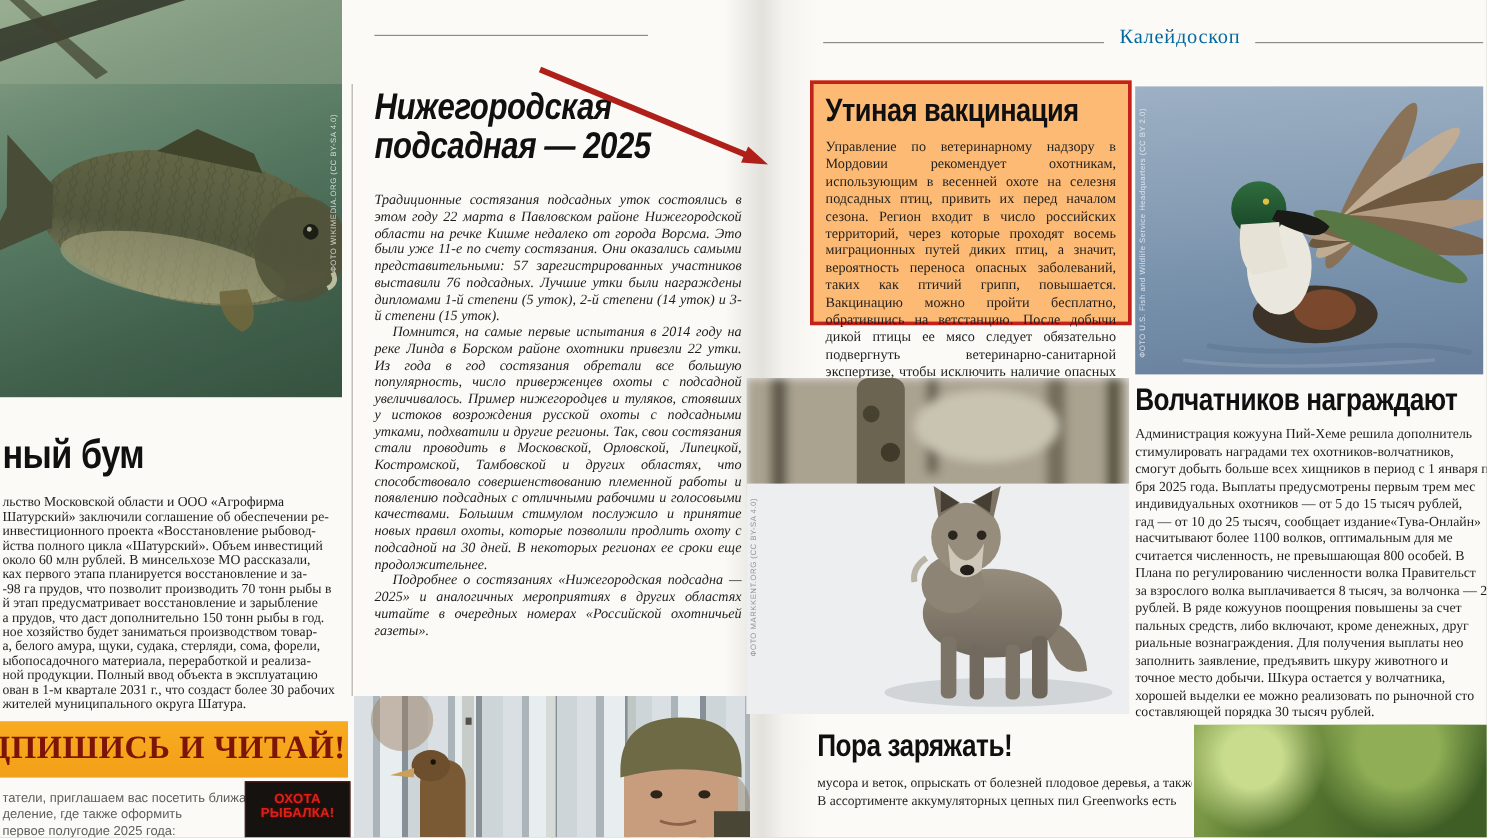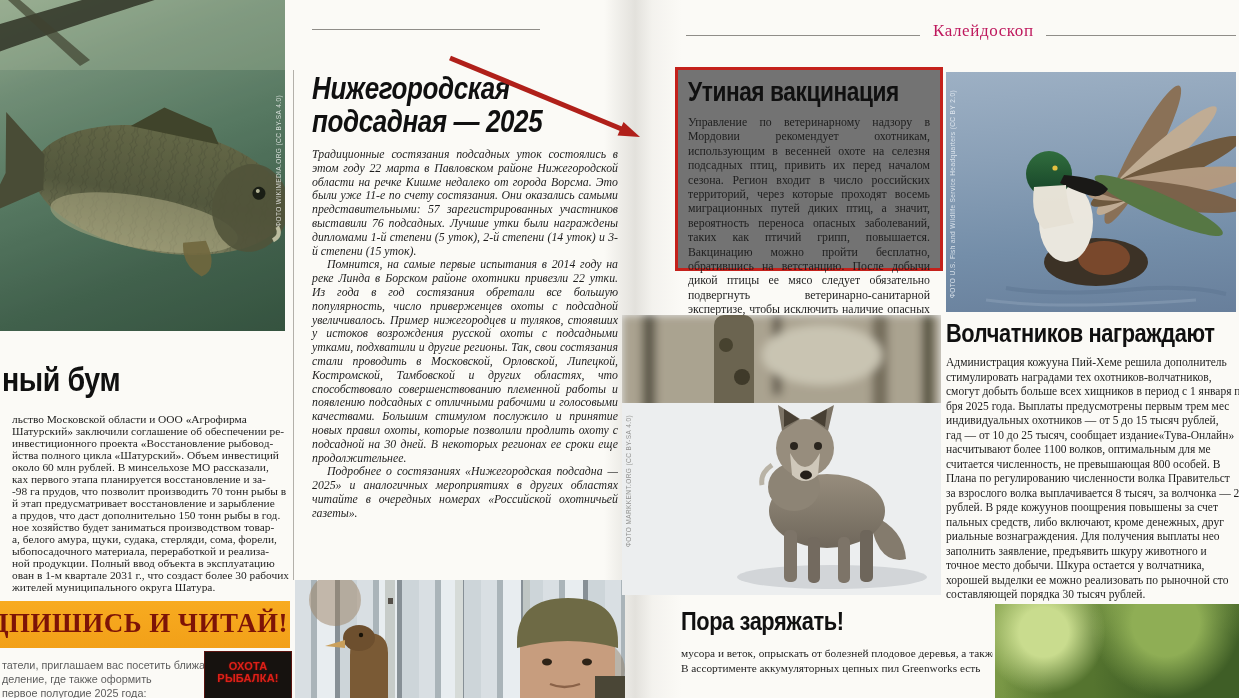--- a/index.html
+++ b/index.html
@@ -30,24 +30,24 @@
   
   .banner{left:0;top:601px;width:290px;height:47px;background:linear-gradient(180deg,#f8ab20,#f2a018);}
   .banner-text{position:absolute;left:-10px;top:7px;font-family:"Liberation Serif",serif;
     font-weight:700;font-size:27px;letter-spacing:.5px;color:#7d1407;white-space:nowrap;}
   .sub-note{font-family:"Liberation Sans",sans-serif;font-size:10.8px;line-height:14px;color:#5d5d5d;}
   .mag{left:204px;top:651px;width:86px;height:47px;background:#16120f;border:1px solid #5a1410;}
   .mag-title{position:absolute;left:3px;top:8px;width:80px;font-family:"Liberation Sans",sans-serif;
     font-weight:700;font-size:11px;color:#dd2018;letter-spacing:.2px;line-height:12px;text-align:center;
     text-shadow:0 0 2px #7c0f0a;}
   
-  .redbox{left:675px;top:67px;width:268px;height:204px;border:3px solid #c4211b;background:#737373;
+  .redbox{left:675px;top:67px;width:268px;height:204px;border:3px solid #c4211b;background:#fdba74;
     box-sizing:border-box;padding:7px 10px 0 10px;}
   
-  .rp-header{font-family:"Liberation Serif",serif;font-size:17px;color:#be185d;letter-spacing:.6px;}
+  .rp-header{font-family:"Liberation Serif",serif;font-size:17px;color:#0369a1;letter-spacing:.6px;}
   
   .duckphoto{left:946px;top:72px;width:290px;height:240px;
     background:linear-gradient(175deg,#9db0c4 0%,#8aa0b7 35%,#748ea9 70%,#687f9b 100%);}
   
   .wolfphoto{left:622px;top:315px;width:319px;height:280px;background:#e9eaeb;}
   
   .hunterphoto{left:295px;top:580px;width:330px;height:118px;
     background:repeating-linear-gradient(90deg,#d9dfe3 0 16px,#aab4b9 16px 22px,#e8edf0 22px 40px,#879096 40px 45px,#cdd5d9 45px 62px);}
   
   .orchard{left:995px;top:604px;width:244px;height:94px;
@@ -91,21 +91,21 @@
         <path d="M282,206 q6,8 -2,14" stroke="#d8d2b2" stroke-width="4" fill="none"></path>
         <path d="M214,232 q18,26 2,36 q-22,-8 -24,-30 Z" fill="#7d6a3d" opacity=".9"></path>
       </g>
       <rect x="0" y="0" width="285" height="331" fill="#355744" opacity=".18"></rect>
     </svg>
     <span class="credit-v" style="right:3px;top:95px;color:rgba(255,255,255,.75);">ФОТО WIKIMEDIA.ORG (CC BY-SA 4.0)</span>
   </div>
 
   <section class="abs" style="left:0;top:360px;width:290px;">
     <div class="hl" style="font-size:34px;margin-left:2px;">ный бум</div>
-    <div class="serifbody" style="margin:14px 0 0 12px;width:288px;font-size:11.4px;line-height:12px;">
+    <div class="serifbody" style="margin:14px 0 0 2px;width:288px;font-size:11.4px;line-height:12px;">
         <div class="line">льство Московской области и ООО «Агрофирма</div>
         <div class="line">Шатурский» заключили соглашение об обеспечении ре-</div>
         <div class="line">инвестиционного проекта «Восстановление рыбовод-</div>
         <div class="line">йства полного цикла «Шатурский». Объем инвестиций</div>
         <div class="line">около 60 млн рублей. В минсельхозе МО рассказали,</div>
         <div class="line">ках первого этапа планируется восстановление и за-</div>
         <div class="line">-98 га прудов, что позволит производить 70 тонн рыбы в</div>
         <div class="line">й этап предусматривает восстановление и зарыбление</div>
         <div class="line">а прудов, что даст дополнительно 150 тонн рыбы в год.</div>
         <div class="line">ное хозяйство будет заниматься производством товар-</div>
@@ -128,21 +128,21 @@
   <div class="abs mag">
     <span class="mag-title">ОХОТА РЫБАЛКА!</span>
   </div>
 
   <div class="abs rule-v" style="left:293px;top:70px;height:510px;"></div>
   <div class="abs rule-h" style="left:312px;top:29px;width:228px;"></div>
 
   <section class="abs" style="left:312px;top:72px;width:306px;font-style:italic;">
     <div class="hl" style="font-size:31px;line-height:33px;">Нижегородская</div>
     <div class="hl" style="font-size:31px;line-height:33px;">подсадная — 2025</div>
-    <div class="serifbody" style="margin-top:10px;font-size:11.8px;line-height:13.8px;">
+    <div class="serifbody" style="margin-top:22px;font-size:11.8px;line-height:13.8px;">
       <p class="para">Традиционные состязания подсадных уток состоялись в этом году 22 марта в Павловском районе Нижегородской области на речке Кишме недалеко от города Ворсма. Это были уже 11-е по счету состязания. Они оказались самыми представительными: 57 зарегистрированных участников выставили 76 подсадных. Лучшие утки были награждены дипломами 1-й степени (5 уток), 2-й степени (14 уток) и 3-й степени (15 уток).</p>
       <p class="para ind">Помнится, на самые первые испытания в 2014 году на реке Линда в Борском районе охотники привезли 22 утки. Из года в год состязания обретали все большую популярность, число приверженцев охоты с подсадной увеличивалось. Пример нижегородцев и туляков, стоявших у истоков возрождения русской охоты с подсадными утками, подхватили и другие регионы. Так, свои состязания стали проводить в Московской, Орловской, Липецкой, Костромской, Тамбовской и других областях, что способствовало совершенствованию племенной работы и появлению подсадных с отличными рабочими и голосовыми качествами. Большим стимулом послужило и принятие новых правил охоты, которые позволили продлить охоту с подсадной на 30 дней. В некоторых регионах ее сроки еще продолжительнее.</p>
       <p class="para ind">Подробнее о состязаниях «Нижегородская подсадна — 2025» и аналогичных мероприятиях в других областях читайте в очередных номерах «Российской охотничьей газеты».</p>
     </div>
   </section>
 
   <div class="abs photo hunterphoto">
     <svg width="330" height="118" viewBox="0 0 330 118">
       <rect x="90" y="0" width="10" height="118" fill="#c7ccc9"></rect>
       <rect x="93" y="18" width="5" height="6" fill="#55504a"></rect>

